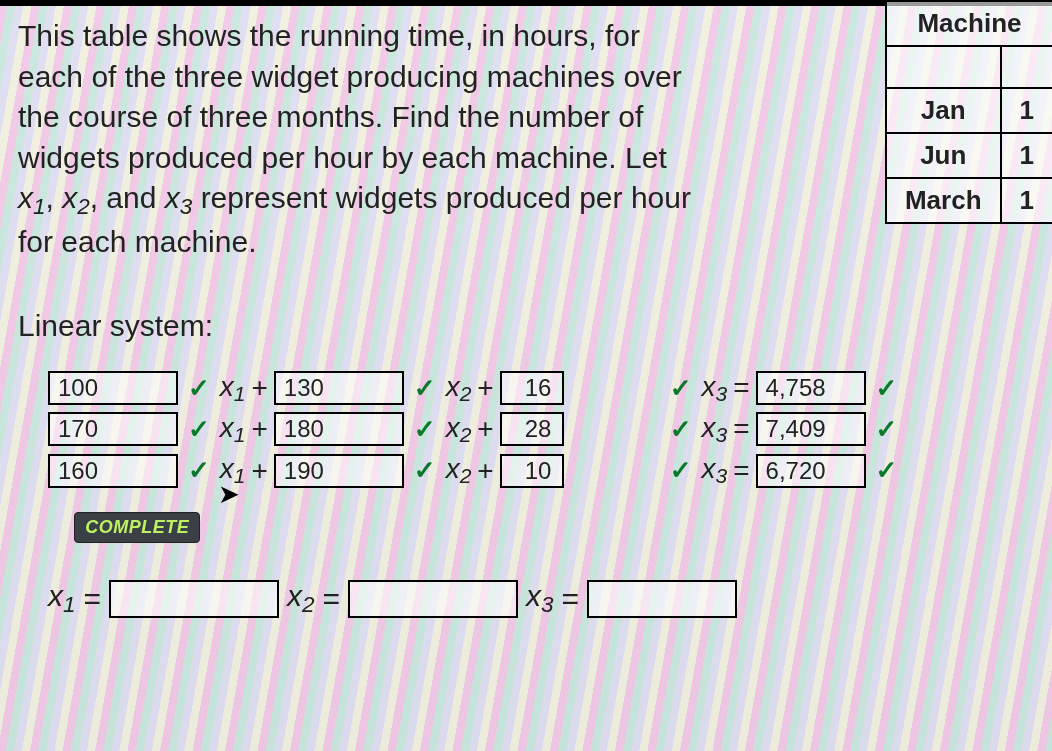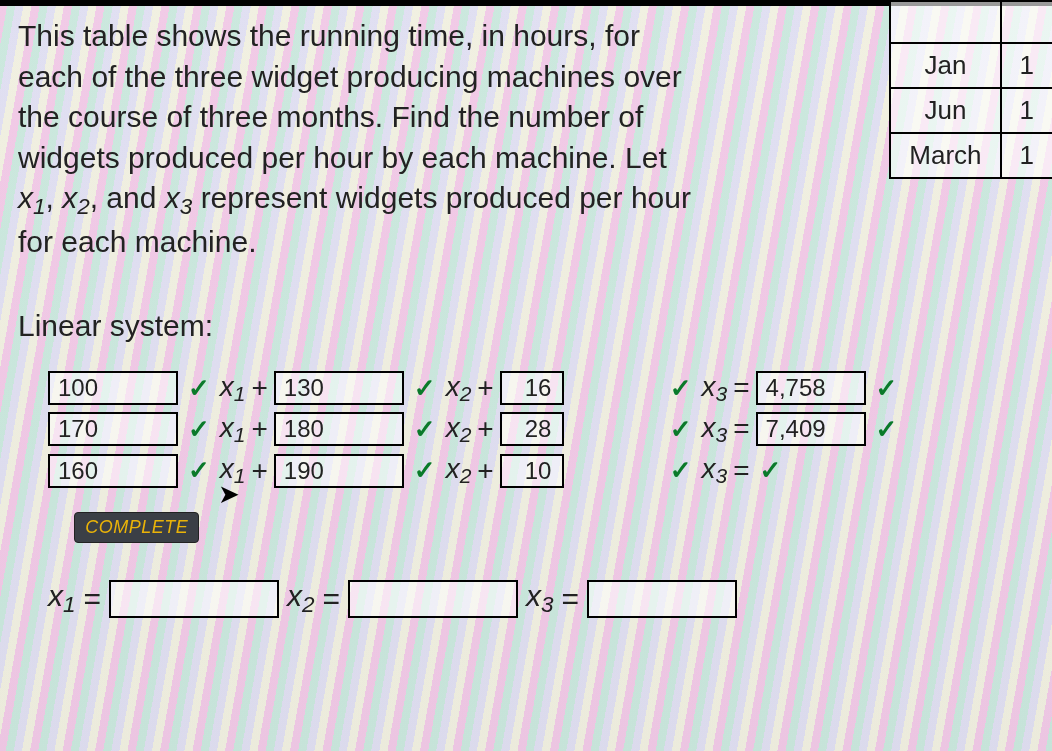--- a/index.html
+++ b/index.html
@@ -43,20 +43,21 @@
     position: absolute;
     top: 0; right: -2px;
     border-collapse: collapse;
     background: rgba(255,255,255,0.6);
   }
   .data-table th, .data-table td {
     border: 2px solid #000;
     padding: 6px 18px;
     font-size: 26px;
     text-align: center;
+    font-weight: bold;
   }
   .data-table th { font-weight: bold; }
   .data-table .empty { height: 42px; }
   .section-label {
     font-size: 30px;
     margin-top: 46px;
   }
   .system {
     margin-top: 28px;
     padding-left: 30px;
@@ -85,22 +86,22 @@
     font-size: 26px;
     font-weight: bold;
     padding: 0 4px;
   }
   .var { font-style: italic; }
   .complete-btn {
     margin-top: 18px;
     margin-left: 30px;
     display: inline-block;
     background: #3b3f46;
-    color: #eab308;
-    font-weight: normal;
+    color: #bef264;
+    font-weight: bold;
     font-style: italic;
     font-size: 18px;
     padding: 4px 10px;
     border-radius: 4px;
     border: 1px solid #222;
     letter-spacing: 0.5px;
   }
   .cursor {
     position: relative;
     left: 200px; top: -24px;
@@ -137,20 +138,23 @@
   <div class="problem">
     <span>This table shows the running time, in hours, for each of the three widget producing machines over the course of three months. Find the number of widgets produced per hour by each machine. Let </span>
     <span class="var"><span>x</span><sub>1</sub></span><span>, </span>
     <span class="var"><span>x</span><sub>2</sub></span><span>, and </span>
     <span class="var"><span>x</span><sub>3</sub></span>
     <span> represent widgets produced per hour for each machine.</span>
   </div>
 
   <table class="data-table">
     <tbody>
+        <tr>
+          <th colspan="2">Machine</th>
+        </tr>
     <tr class="empty">
           <td></td>
           <td></td>
         </tr>
     <tr>
           <td>Jan</td>
           <td>1</td>
         </tr>
     <tr>
           <td>Jun</td>
@@ -210,20 +214,21 @@
       <span> + </span>
       <span class="num-box">190</span>
       <span class="check">✓</span>
       <span class="var"><span>x</span><sub>2</sub></span>
       <span> + </span>
       <span class="num-box small">10</span>
       <span style="width:90px"></span>
       <span class="check">✓</span>
       <span class="var"><span>x</span><sub>3</sub></span>
       <span> = </span>
+      <span class="num-box med">6,720</span>
       <span class="check">✓</span>
     </div>
 
   </div>
 
   <span class="cursor">➤</span>
 
   <div class="complete-btn">COMPLETE</div>
 
   <div class="answers">

